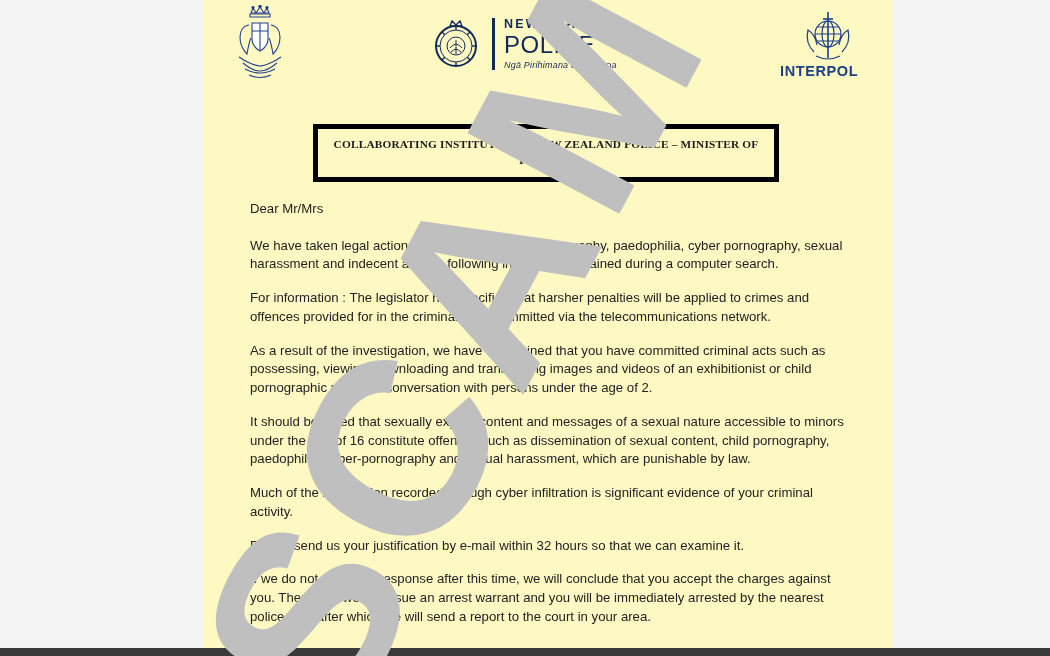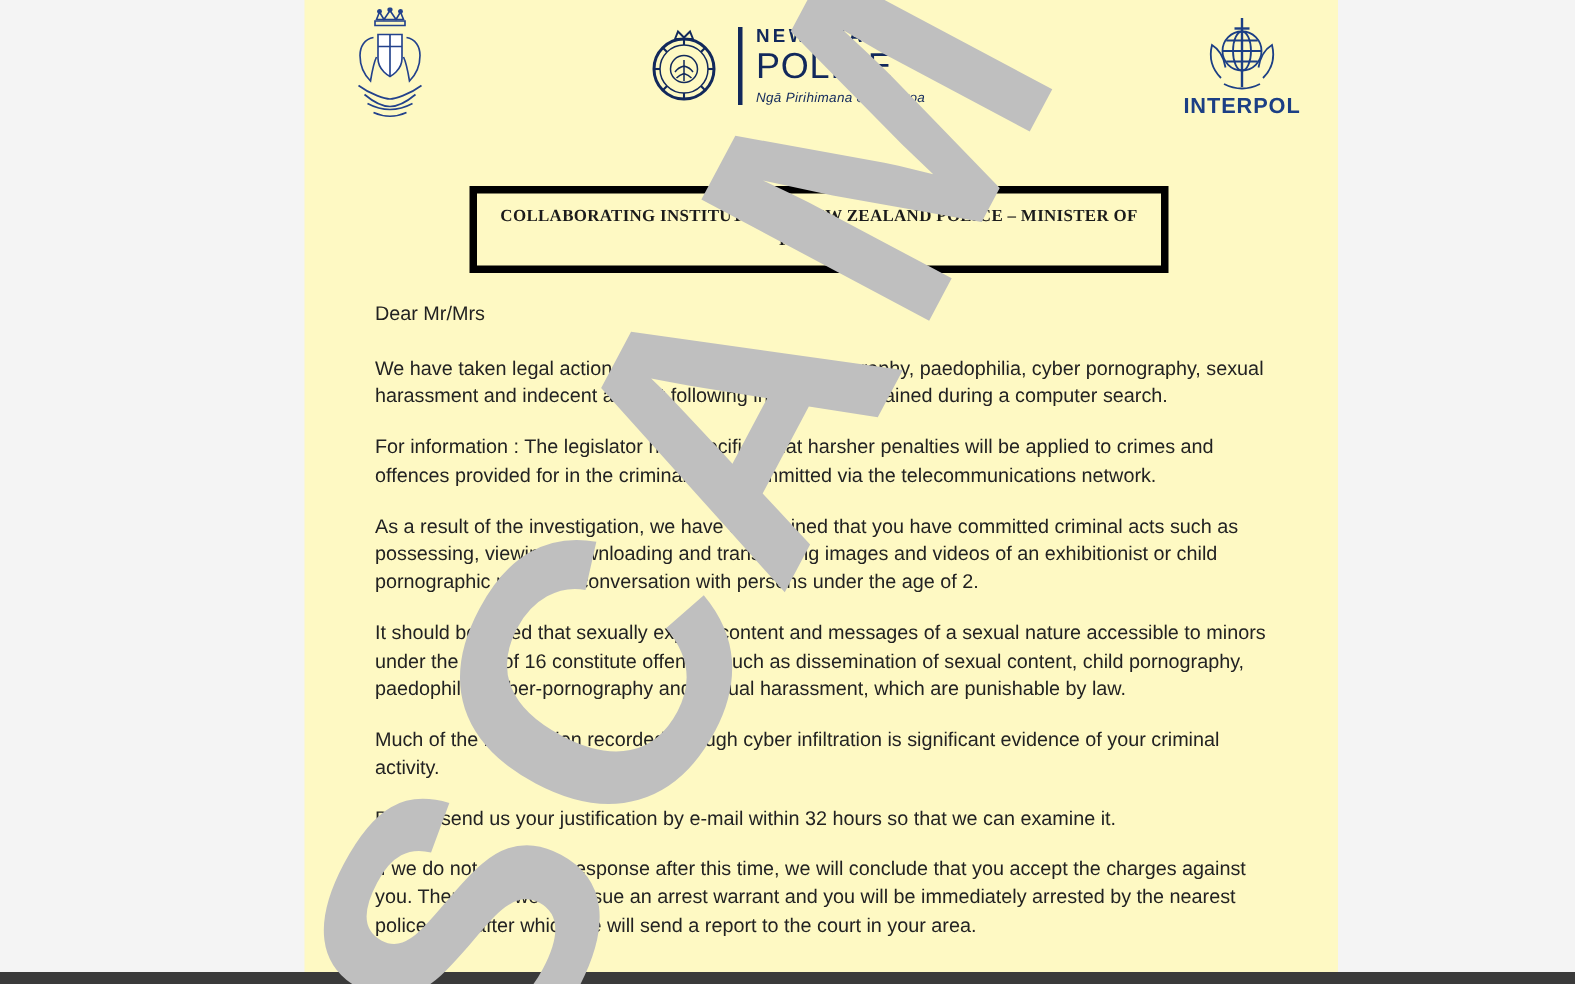--- a/index.html
+++ b/index.html
@@ -103,21 +103,21 @@
     font-size: 9px;
     letter-spacing: 0.2px;
     margin-top: 3px;
     font-style: italic;
   }
   .interpol {
     position: absolute;
     right: 16px;
     top: 6px;
     width: 96px;
-    text-align: center;
+    text-align: left;
     color: #1c3f85;
   }
   .interpol-emblem {
     width: 52px;
     height: 56px;
     margin: 0 auto;
   }
   .interpol-word {
     font-size: 14.5px;
     font-weight: bold;

